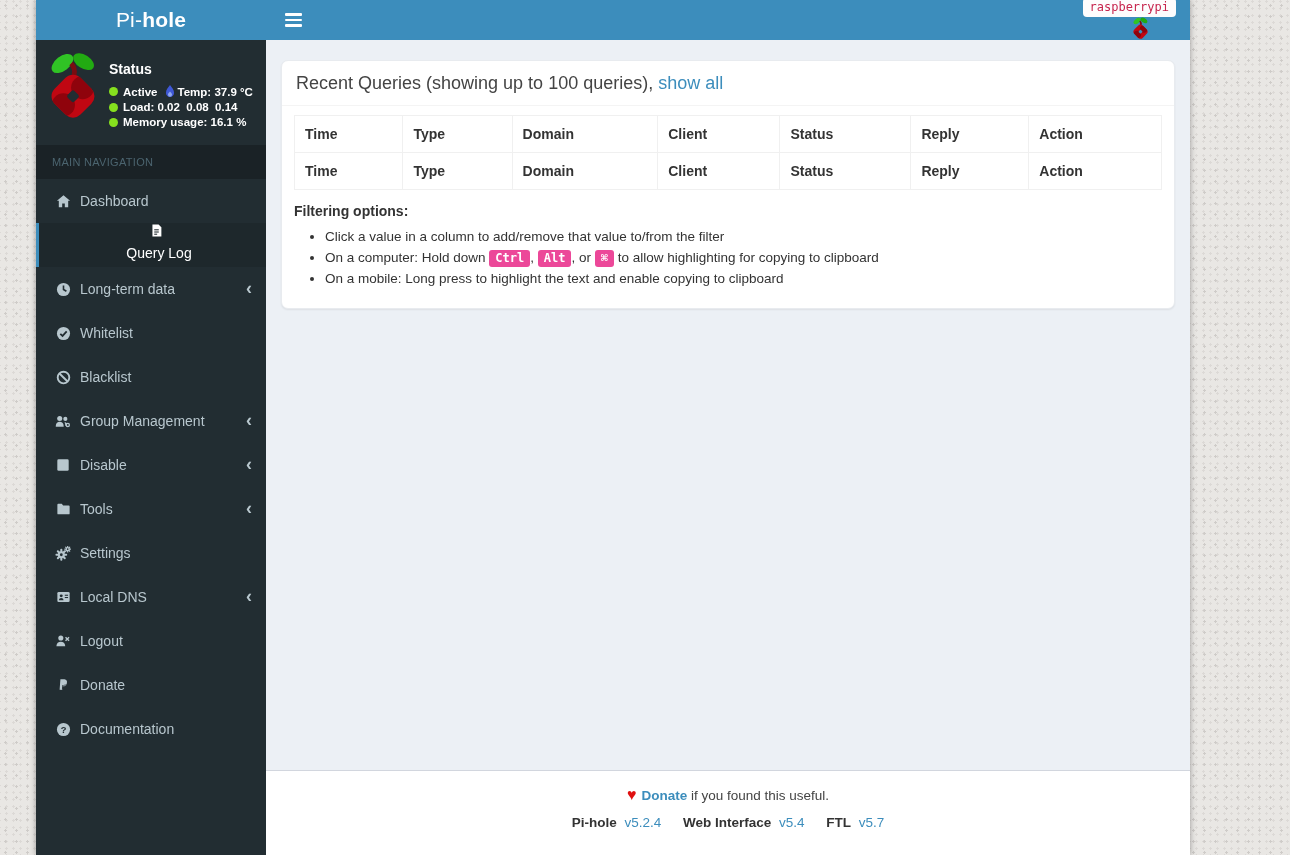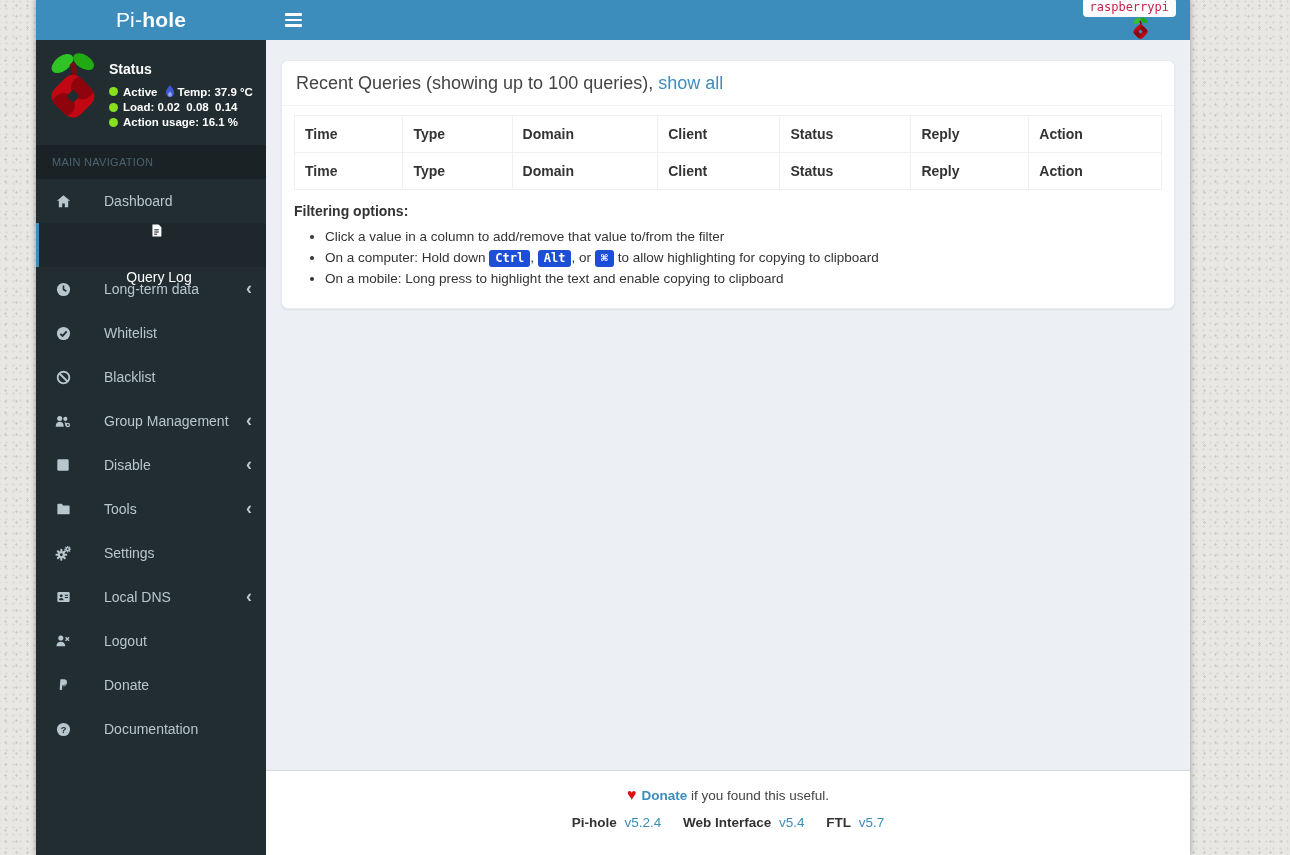--- a/index.html
+++ b/index.html
@@ -42,21 +42,21 @@
   .status-title { font-size:14px; font-weight:bold; margin-bottom:8px; }
   .status-line { display:flex; align-items:center; font-size:11.5px; font-weight:bold;
     margin-bottom:3px; white-space:pre; }
   .dot { width:9px; height:9px; border-radius:50%; background:#86e01e; margin-right:5px; flex:0 0 9px; }
   .flame { margin:0 3px 0 7px; display:flex; }
 
   .nav-header { background:#1a2226; color:#4b646f; font-size:11px; padding:11px 15px 11px 16px;
     letter-spacing:.3px; }
   .nav-menu { list-style:none; margin:0; padding:0; }
   .nav-item { height:44px; display:flex; align-items:center; padding-left:13px;
-    border-left:3px solid transparent; font-size:14px; color:#b8c7ce; cursor:pointer; position:relative;gap:24px; }
+    border-left:3px solid transparent; font-size:14px; color:#b8c7ce; cursor:pointer; position:relative; }
   .nav-item.active { background:#1e282c; color:#fff; border-left-color:#3c8dbc;flex-direction:column; }
   .nav-item .icon { width:22px; flex:0 0 22px; display:flex; justify-content:center; margin-right:6px; }
   .chevron { position:absolute; right:14px; top:50%; transform:translateY(-58%); }
   .chevron::before { content:"‹"; font-size:18px; font-weight:bold; line-height:1; }
 
   
   .body-row { flex:1; display:flex; min-height:0; }
   .main { flex:1; display:flex; flex-direction:column; background:#ecf0f5; min-width:0; }
   .content { flex:1; padding:20px 15px 15px 15px; }
 
@@ -68,21 +68,21 @@
   .panel-body { padding:9px 12px 16px 12px; }
 
   table.queries { width:100%; border-collapse:collapse; table-layout:fixed; }
   table.queries th { border:1px solid #f0f0f0; padding:10px 10px; text-align:left;
     font-size:14px; font-weight:bold; color:#333; cursor:pointer; background:#fff; }
 
   .filtering { margin-top:13px; color:#333; }
   .filtering-title { font-size:14px; font-weight:bold; }
   .filtering ul { margin:10px 0 0 0; padding-left:31px; font-size:13.5px; }
   .filtering li { margin-bottom:6px; white-space:pre-wrap; }
-  kbd { background:#1d4ed8; color:#fff; font-family:"DejaVu Sans Mono","Liberation Mono",monospace;
+  kbd { background:#ec4899; color:#fff; font-family:"DejaVu Sans Mono","Liberation Mono",monospace;
     font-size:12px; font-weight:bold; padding:1px 6px 2px 6px; border-radius:3px; }
 
   
   .footer { flex:0 0 85px; background:#fff; border-top:1px solid #d2d6de; text-align:center;
     padding-top:15px; font-size:13.5px; color:#444; }
   .donate-line { margin-bottom:11px; }
   .heart-icon::before { content:"♥"; color:#e01010; font-size:16px; margin-right:5px; }
   .donate-link { color:#3c8dbc; font-weight:bold; text-decoration:none; cursor:pointer; }
   .version-group { display:inline-block; margin:0 9px; }
   .ver-name { font-weight:bold; color:#333; }
@@ -153,21 +153,21 @@
           <div class="status-line">
             <span class="dot"></span><span>Active</span><span class="flame"><svg width="10" height="13" viewBox="0 0 12 16">
                   <path fill="#3f58d6" d="M6 0C8 3 11 5.5 11 9.5A5 5.3 0 0 1 1 9.5C1 5.5 4 3 6 0z"></path>
                   <path fill="#8fa6ee" d="M6 8c1 1.5 2.5 2 2.5 3.8A2.5 2.7 0 0 1 3.5 11.8C3.5 10 5 9.5 6 8z"></path>
                 </svg></span><span>Temp:</span><span> </span><span>37.9 °C</span>
           </div>
           <div class="status-line">
             <span class="dot"></span><span>Load:</span><span> </span><span>0.02  0.08  0.14</span>
           </div>
           <div class="status-line">
-            <span class="dot"></span><span>Action usage:</span><span> </span><span>16.1 %</span>
+            <span class="dot"></span><span>Memory usage:</span><span> </span><span>16.1 %</span>
           </div>
         </div>
       </div>
 
       <div class="nav-header">MAIN NAVIGATION</div>
 
       <ul class="nav-menu">
         <li class="nav-item">
           <span class="icon">
               <svg width="15" height="15" viewBox="0 0 16 16" fill="currentColor">

